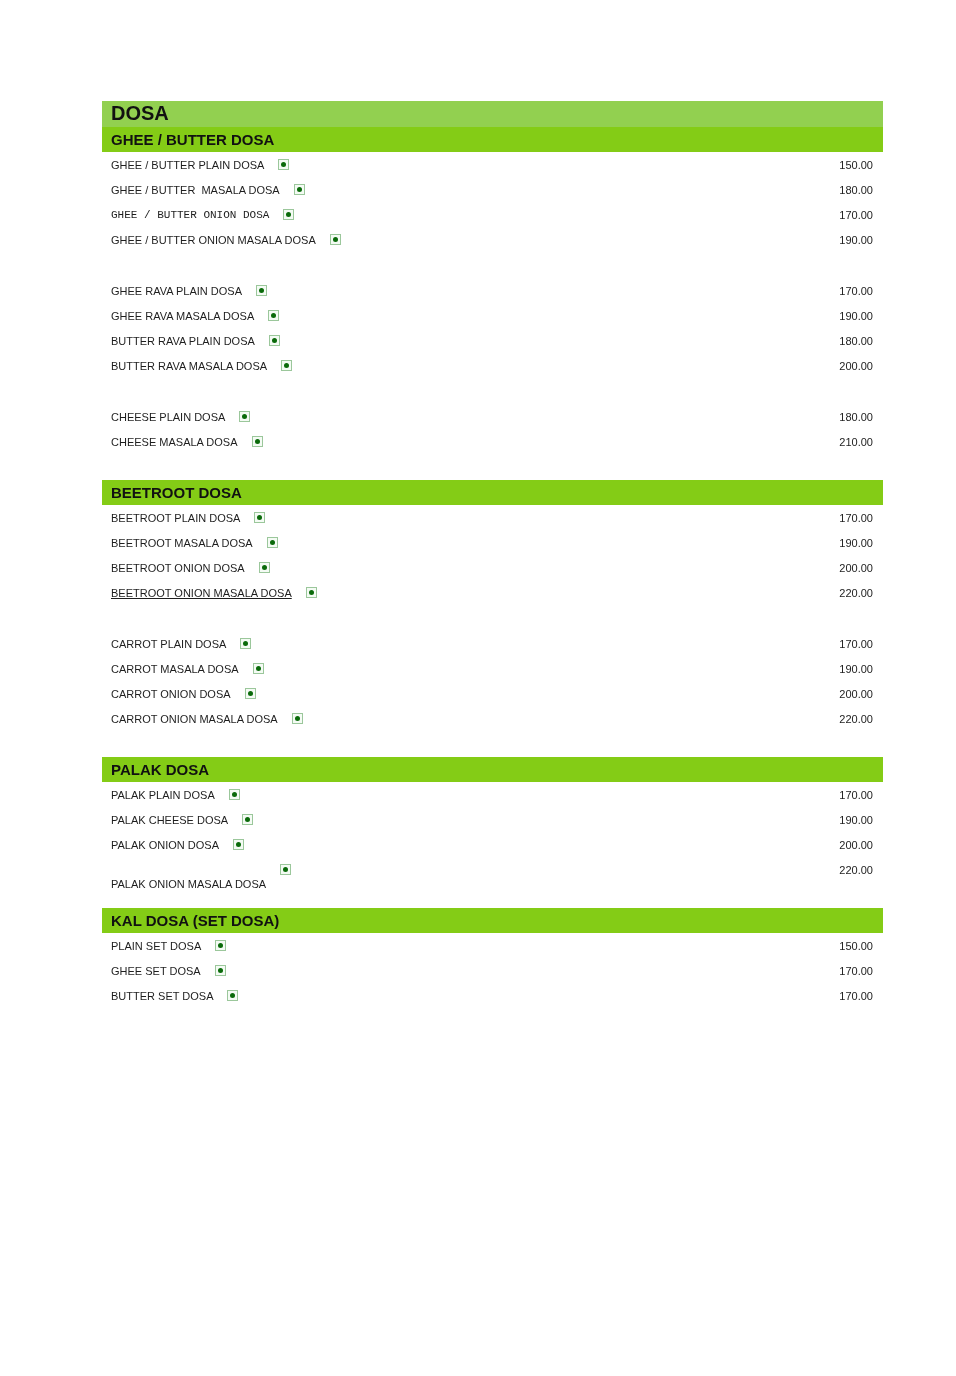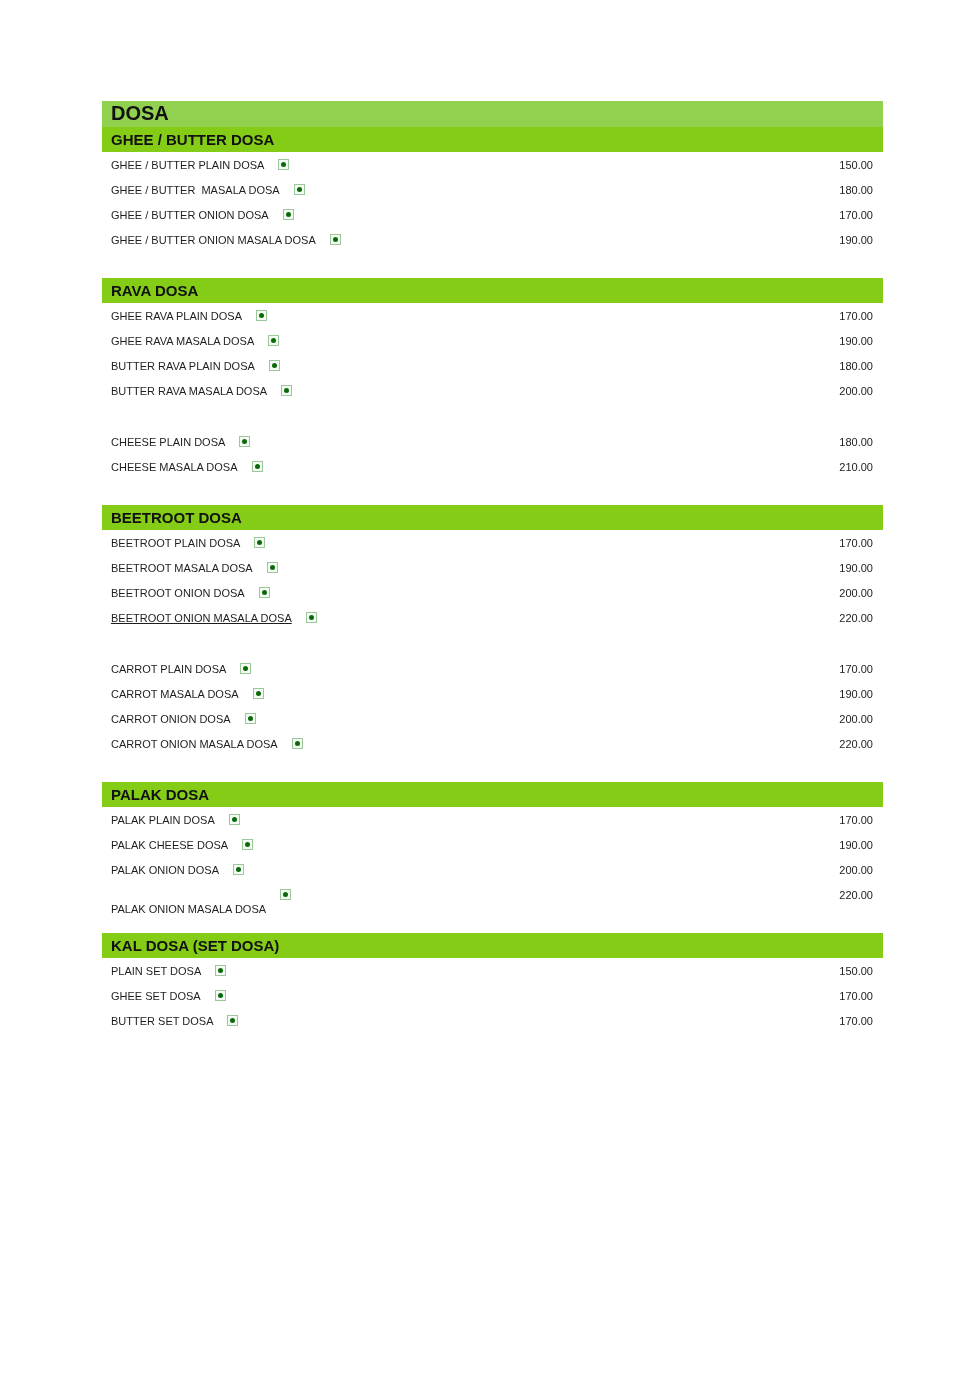--- a/index.html
+++ b/index.html
@@ -36,35 +36,34 @@
         </div>
         <div class="item">
           <div class="item-left">
             <span style="white-space: pre;">GHEE / BUTTER  MASALA DOSA</span>
             <span class="veg-icon"></span>
           </div>
           <span class="price">180.00</span>
         </div>
         <div class="item">
           <div class="item-left">
-            <span style="white-space: pre;">GHEE / BUTTER ONION DOSA</span>
+            <span style="white-space: pre; font-family: Liberation Mono, monospace;">GHEE / BUTTER ONION DOSA</span>
             <span class="veg-icon"></span>
           </div>
           <span class="price">170.00</span>
         </div>
         <div class="item">
           <div class="item-left">
             <span style="white-space: pre;">GHEE / BUTTER ONION MASALA DOSA</span>
             <span class="veg-icon"></span>
           </div>
           <span class="price">190.00</span>
         </div>
       </div>
       <div class="section">
-        <div class="sec-header">RAVA DOSA</div>
         <div class="item">
           <div class="item-left">
             <span style="white-space: pre;">GHEE RAVA PLAIN DOSA</span>
             <span class="veg-icon"></span>
           </div>
           <span class="price">170.00</span>
         </div>
         <div class="item">
           <div class="item-left">
             <span style="white-space: pre;">GHEE RAVA MASALA DOSA</span>

